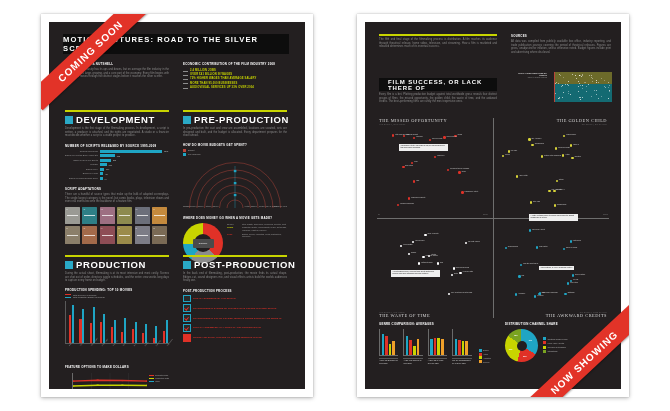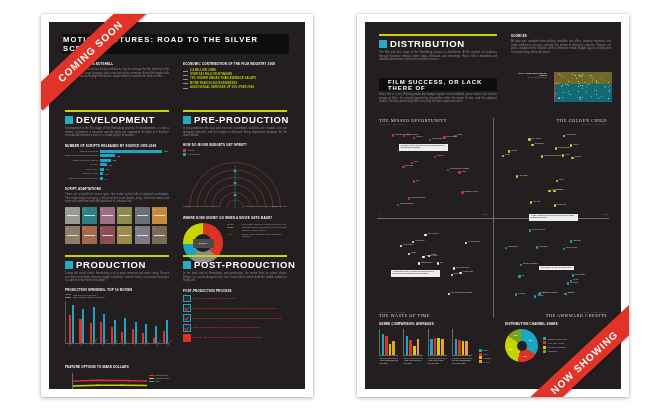--- a/index.html
+++ b/index.html
@@ -576,24 +576,20 @@
 
     </div>
     <div class="ribbon" id="ribbon-coming">COMING SOON</div>
   </div>
 
   <div class="sheet" id="sheet-right">
     <div class="board">
 
       <div style="position:absolute;left:14px;top:12px;width:118px;">
         <div class="rule"></div>
-        <div class="sect-head">
-          <span class="sect-ico"></span>
-          <span class="sect-title">DISTRIBUTION</span>
-        </div>
         <div class="blurb">The fifth and final stage of the filmmaking process is distribution. A film reaches its audience through theatrical release, home video, television, and streaming. How a film is marketed and released determines much of its eventual success.</div>
       </div>
 
       <div style="position:absolute;left:146px;top:12px;width:100px;">
         <div class="mini-title">SOURCES</div>
         <div class="blurb">All data was compiled from publicly available box office, industry reporting, and trade publication sources covering the period of theatrical releases. Figures are gross, unadjusted for inflation, unless otherwise noted. Budget figures include print and advertising where disclosed.</div>
       </div>
 
       <div style="position:absolute;left:14px;top:52px;width:118px;">
         <div class="banner">

